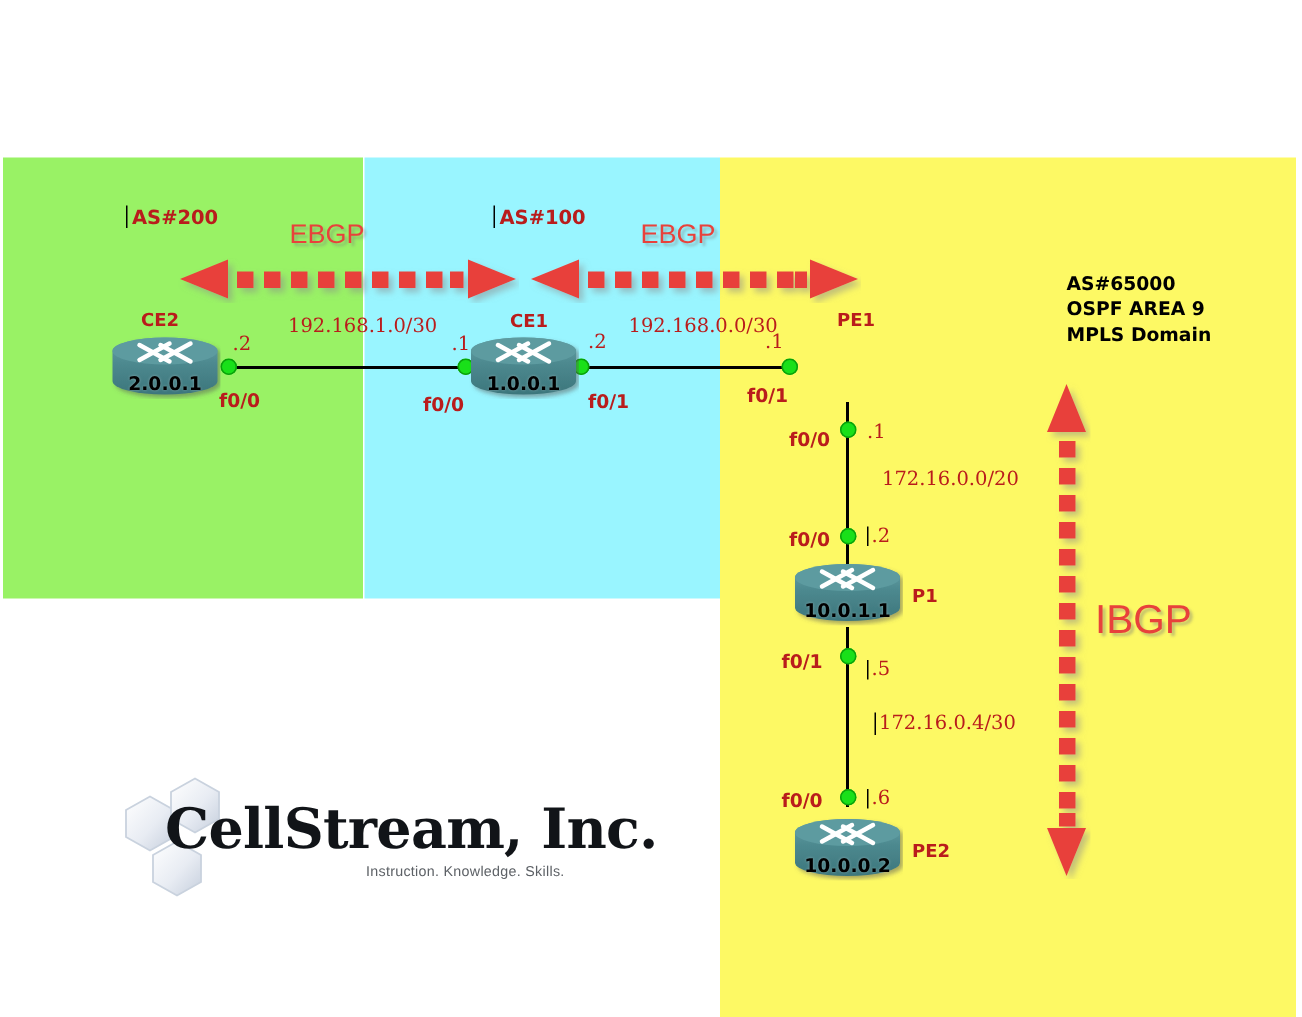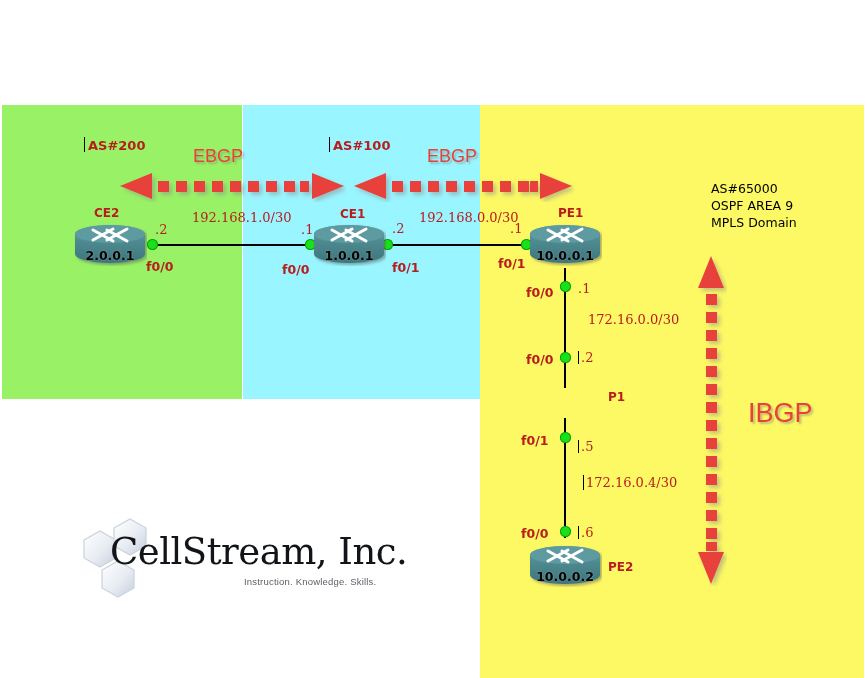--- a/index.html
+++ b/index.html
@@ -54,21 +54,21 @@
     position: absolute;
     left: -4px;
     top: -1px;
     width: 1px;
     height: 15px;
     background: #000;
   }
   .domain-block {
     position: absolute;
     font-family: "DejaVu Sans", sans-serif;
-    font-weight: normal;
+    font-weight: bold;
     font-size: 12.5px;
     line-height: 17px;
     color: #000;
     white-space: nowrap;
   }
   .rtr-name {
     font-family: "DejaVu Sans", sans-serif;
     font-weight: bold;
     font-size: 12px;
   }
@@ -163,20 +163,21 @@
   .logo { position: absolute; }
   .logo-word {
     position: absolute;
     left: 48px;
     top: 18px;
     font-family: "DejaVu Serif", serif;
     font-size: 37px;
     color: #111418;
     letter-spacing: -0.5px;
     white-space: nowrap;
+    font-weight: bold;
   }
   .logo-tag {
     position: absolute;
     left: 182px;
     top: 64px;
     font-family: "Liberation Sans", sans-serif;
     font-size: 9.5px;
     color: #5d6166;
     letter-spacing: 0.2px;
     white-space: nowrap;
@@ -270,21 +271,21 @@
         <rect x="9" y="184" width="11" height="11"></rect>
         <rect x="9" y="202" width="11" height="11"></rect>
         <rect x="9" y="220" width="11" height="11"></rect>
         <rect x="9" y="238" width="11" height="11"></rect>
         <rect x="9" y="256" width="11" height="11"></rect>
         <rect x="9" y="274" width="11" height="11"></rect>
         <rect x="9" y="288" width="11" height="9"></rect>
       </g>
     </svg>
   </div>
-  <div class="bgp-text vertical" style="left:748px; top:398px;">IBGP</div>
+  <div class="bgp-text vertical" style="left:730px; top:398px;">IBGP</div>
 
   <div class="link-h" style="left:150px; top:244px; width:170px;"></div>
   <div class="dot" style="left:147px; top:239px;"></div>
   <div class="dot" style="left:305px; top:239px;"></div>
   <div class="lbl subnet" style="left:192px; top:210px;">192.168.1.0/30</div>
   <div class="lbl octet" style="left:155px; top:222px;">.2</div>
   <div class="lbl iface" style="left:146px; top:259px;">f0/0</div>
   <div class="lbl octet" style="left:301px; top:222px;">.1</div>
   <div class="lbl iface" style="left:282px; top:262px;">f0/0</div>
 
@@ -293,21 +294,21 @@
   <div class="dot" style="left:521px; top:239px;"></div>
   <div class="lbl subnet" style="left:419px; top:210px;">192.168.0.0/30</div>
   <div class="lbl octet" style="left:392px; top:221px;">.2</div>
   <div class="lbl iface" style="left:392px; top:260px;">f0/1</div>
   <div class="lbl octet" style="left:510px; top:221px;">.1</div>
   <div class="lbl iface" style="left:498px; top:256px;">f0/1</div>
 
   <div class="link-v" style="left:564px; top:268px; height:120px;"></div>
   <div class="dot" style="left:560px; top:281px;"></div>
   <div class="dot" style="left:560px; top:352px;"></div>
-  <div class="lbl subnet" style="left:588px; top:312px;">172.16.0.0/30</div>
+  <div class="lbl subnet" style="left:588px; top:312px;">172.16.0.0/20</div>
   <div class="lbl iface" style="left:526px; top:285px;">f0/0</div>
   <div class="lbl octet" style="left:578px; top:281px;">.1</div>
   <div class="lbl iface" style="left:526px; top:352px;">f0/0</div>
   <div class="lbl octet octet-tick" style="left:581px; top:350px;">.2</div>
 
   <div class="link-v" style="left:564px; top:418px; height:120px;"></div>
   <div class="dot" style="left:560px; top:432px;"></div>
   <div class="dot" style="left:560px; top:526px;"></div>
   <div class="lbl subnet subnet-tick" style="left:586px; top:475px;">172.16.0.4/30</div>
   <div class="lbl iface" style="left:521px; top:433px;">f0/1</div>
@@ -353,37 +354,37 @@
           <path d="M34,16 L54,5"></path>
           <path d="M20,6 L40,17"></path>
           <path d="M34,6 L54,17"></path>
         </g>
       </g>
     </svg>
     <div class="rname">1.0.0.1</div>
   </div>
 
   <div class="lbl rtr-name" style="left:558px; top:206px;">PE1</div>
-  <div class="router" style="left:528px; top:224px;">
+
+  <div class="lbl rtr-name" style="left:608px; top:390px;">P1</div>
+  <div class="router" style="left:528px; top:375px;">
     <svg width="74" height="42" viewBox="0 0 74 42">
       <g filter="url(#rsh)">
         <path d="M2,10 a35,9 0 0 1 70,0 v20 a35,9 0 0 1 -70,0 z" fill="url(#rg)"></path>
         <ellipse cx="37" cy="10" rx="35" ry="9" fill="#5d9ba0"></ellipse>
         <g stroke="#ffffff" stroke-width="3" fill="none" stroke-linecap="round">
           <path d="M20,16 L40,5"></path>
           <path d="M34,16 L54,5"></path>
           <path d="M20,6 L40,17"></path>
           <path d="M34,6 L54,17"></path>
         </g>
       </g>
     </svg>
-    <div class="rname">10.0.0.1</div>
-  </div>
-
-  <div class="lbl rtr-name" style="left:608px; top:390px;">P1</div>
+    <div class="rname">10.0.1.1</div>
+  </div>
 
   <div class="lbl rtr-name" style="left:608px; top:560px;">PE2</div>
   <div class="router" style="left:528px; top:545px;">
     <svg width="74" height="42" viewBox="0 0 74 42">
       <g filter="url(#rsh)">
         <path d="M2,10 a35,9 0 0 1 70,0 v20 a35,9 0 0 1 -70,0 z" fill="url(#rg)"></path>
         <ellipse cx="37" cy="10" rx="35" ry="9" fill="#5d9ba0"></ellipse>
         <g stroke="#ffffff" stroke-width="3" fill="none" stroke-linecap="round">
           <path d="M20,16 L40,5"></path>
           <path d="M34,16 L54,5"></path>

